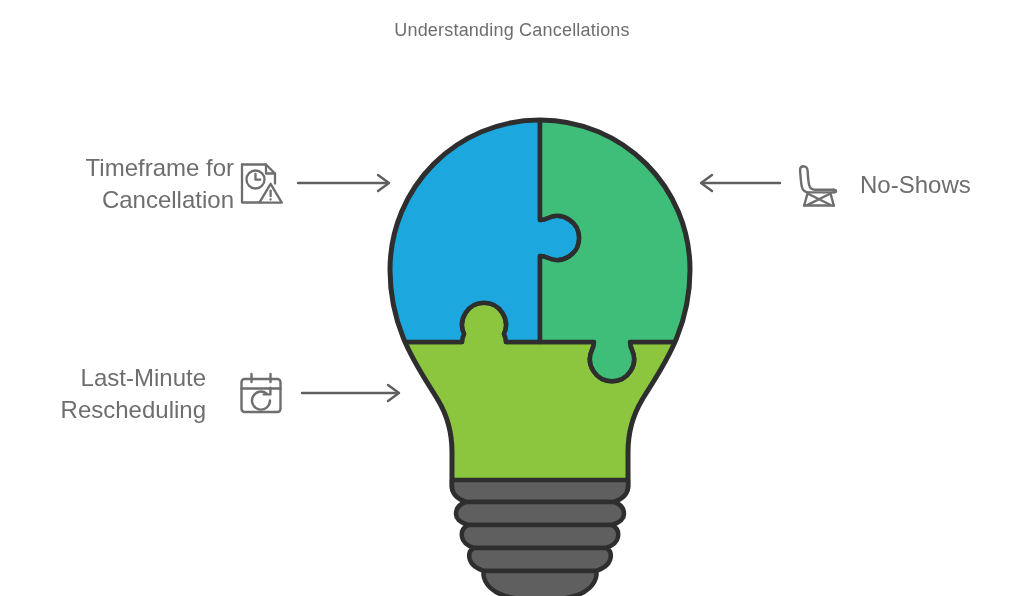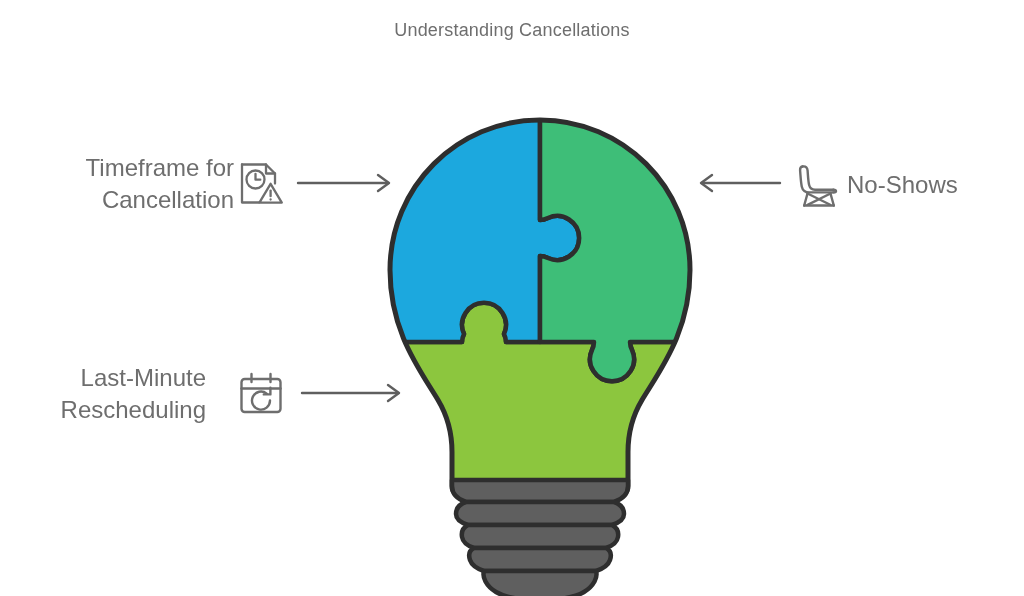--- a/index.html
+++ b/index.html
@@ -68,21 +68,21 @@
     top: 362px;
     width: 270px;
     justify-content: flex-end;
     gap: 28px;
   }
   #row-noshows {
     left: 790px;
     top: 158px;
     width: 220px;
     justify-content: flex-start;
-    gap: 3px;
+    gap: 16px;
   }
 
   #arrow-timeframe  { position: absolute; left: 296px; top: 172px; }
   #arrow-reschedule { position: absolute; left: 300px; top: 382px; }
   #arrow-noshows    { position: absolute; left: 698px; top: 172px; }
 
   #bulb { position: absolute; left: 370px; top: 100px; }
 
   svg { display: block; }
 </style>

